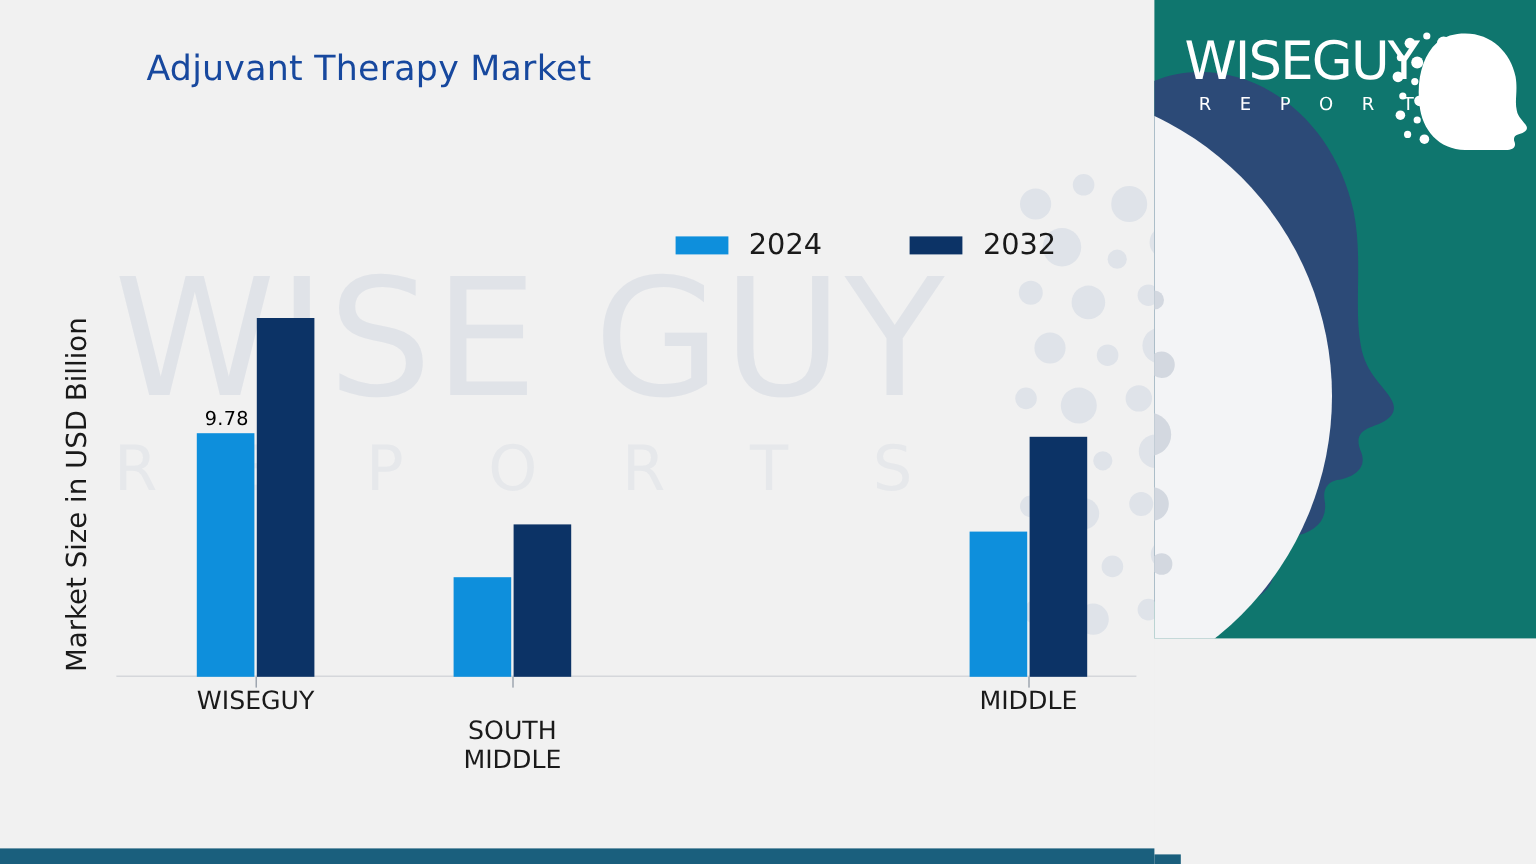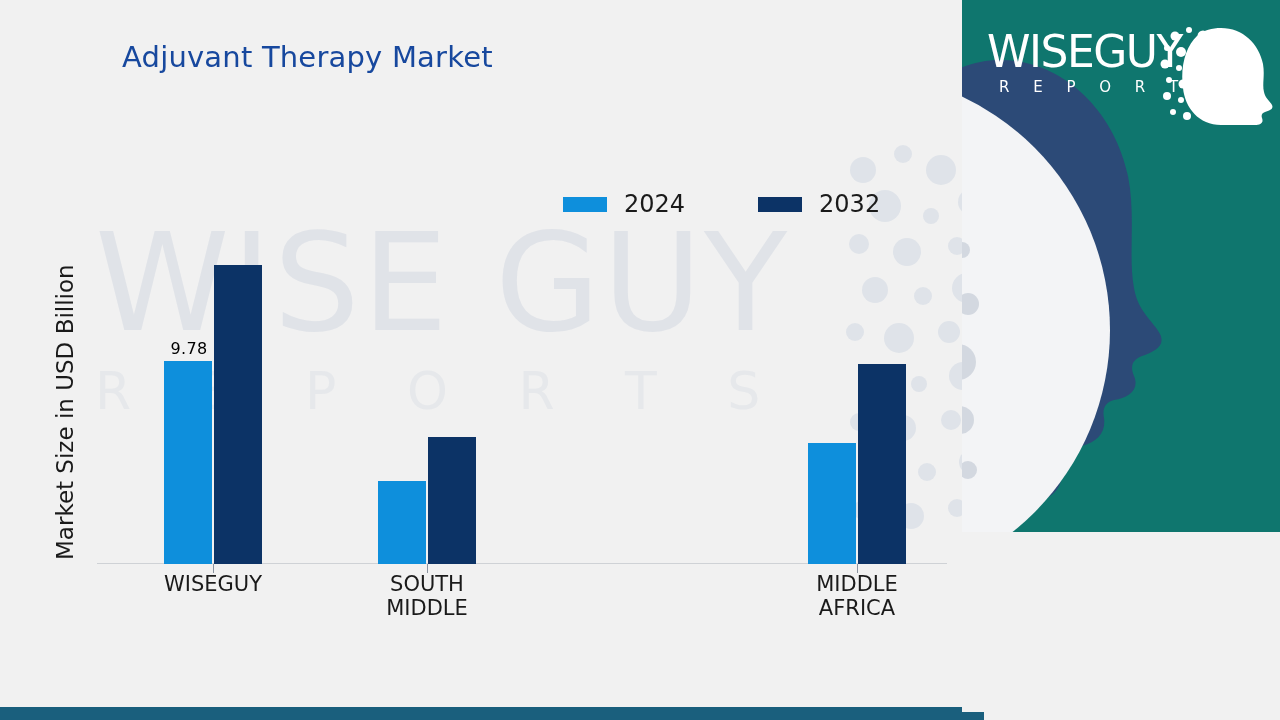--- a/index.html
+++ b/index.html
@@ -187,32 +187,31 @@
           <div class="bar" style="width: 48px; height: 299.167px; left: 50px; background: rgb(12, 51, 102);"></div>
           <div class="tick" style="left: 49px;"></div>
           <div class="cat-label" style="left: -46px; width: 190px;">
             <div>WISEGUY</div>
           </div>
         </div>
         <div class="group" style="left: 281px; width: 98px;">
           <div class="bar" style="width: 48px; height: 82.8718px; left: 0px; background: rgb(14, 143, 220);"></div>
           <div class="bar" style="width: 48px; height: 127.415px; left: 50px; background: rgb(12, 51, 102);"></div>
           <div class="tick" style="left: 49px;"></div>
-          <div class="cat-label" style="left: -46px; width: 190px;">
+          <div class="cat-label" style="left: -46px; width: 190px; margin-top: 25px;">
             <div>SOUTH</div>
             <div>MIDDLE</div>
           </div>
         </div>
         <div class="group" style="left: 711px; width: 98px;">
           <div class="bar" style="width: 48px; height: 120.786px; left: 0px; background: rgb(14, 143, 220);"></div>
           <div class="bar" style="width: 48px; height: 199.928px; left: 50px; background: rgb(12, 51, 102);"></div>
           <div class="tick" style="left: 49px;"></div>
           <div class="cat-label" style="left: -46px; width: 190px;">
             <div>MIDDLE</div>
-            <div>AFRICA</div>
           </div>
         </div>
       </div>
 
   </div>
 
   <div class="right-panel">
 
     <svg class="rp-svg" viewBox="0 0 518 720" preserveAspectRatio="none">
 

